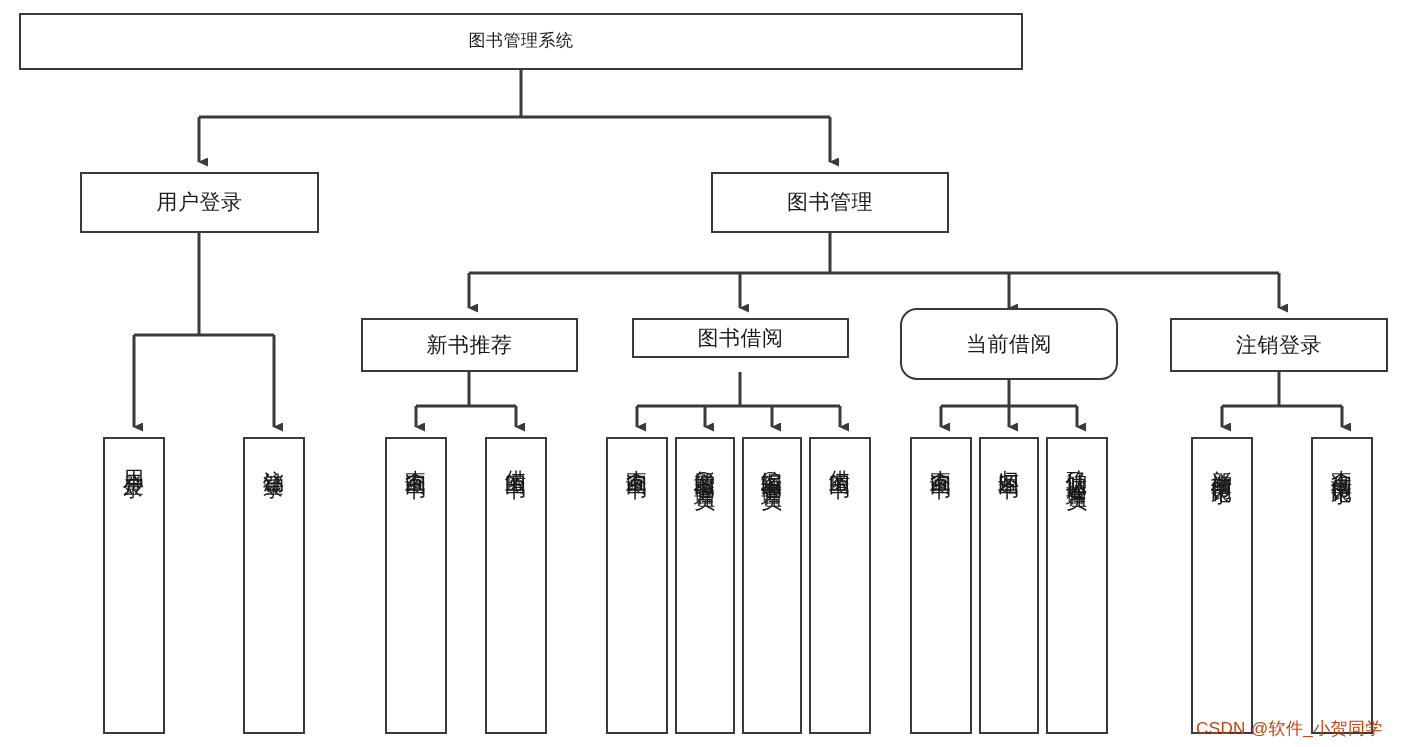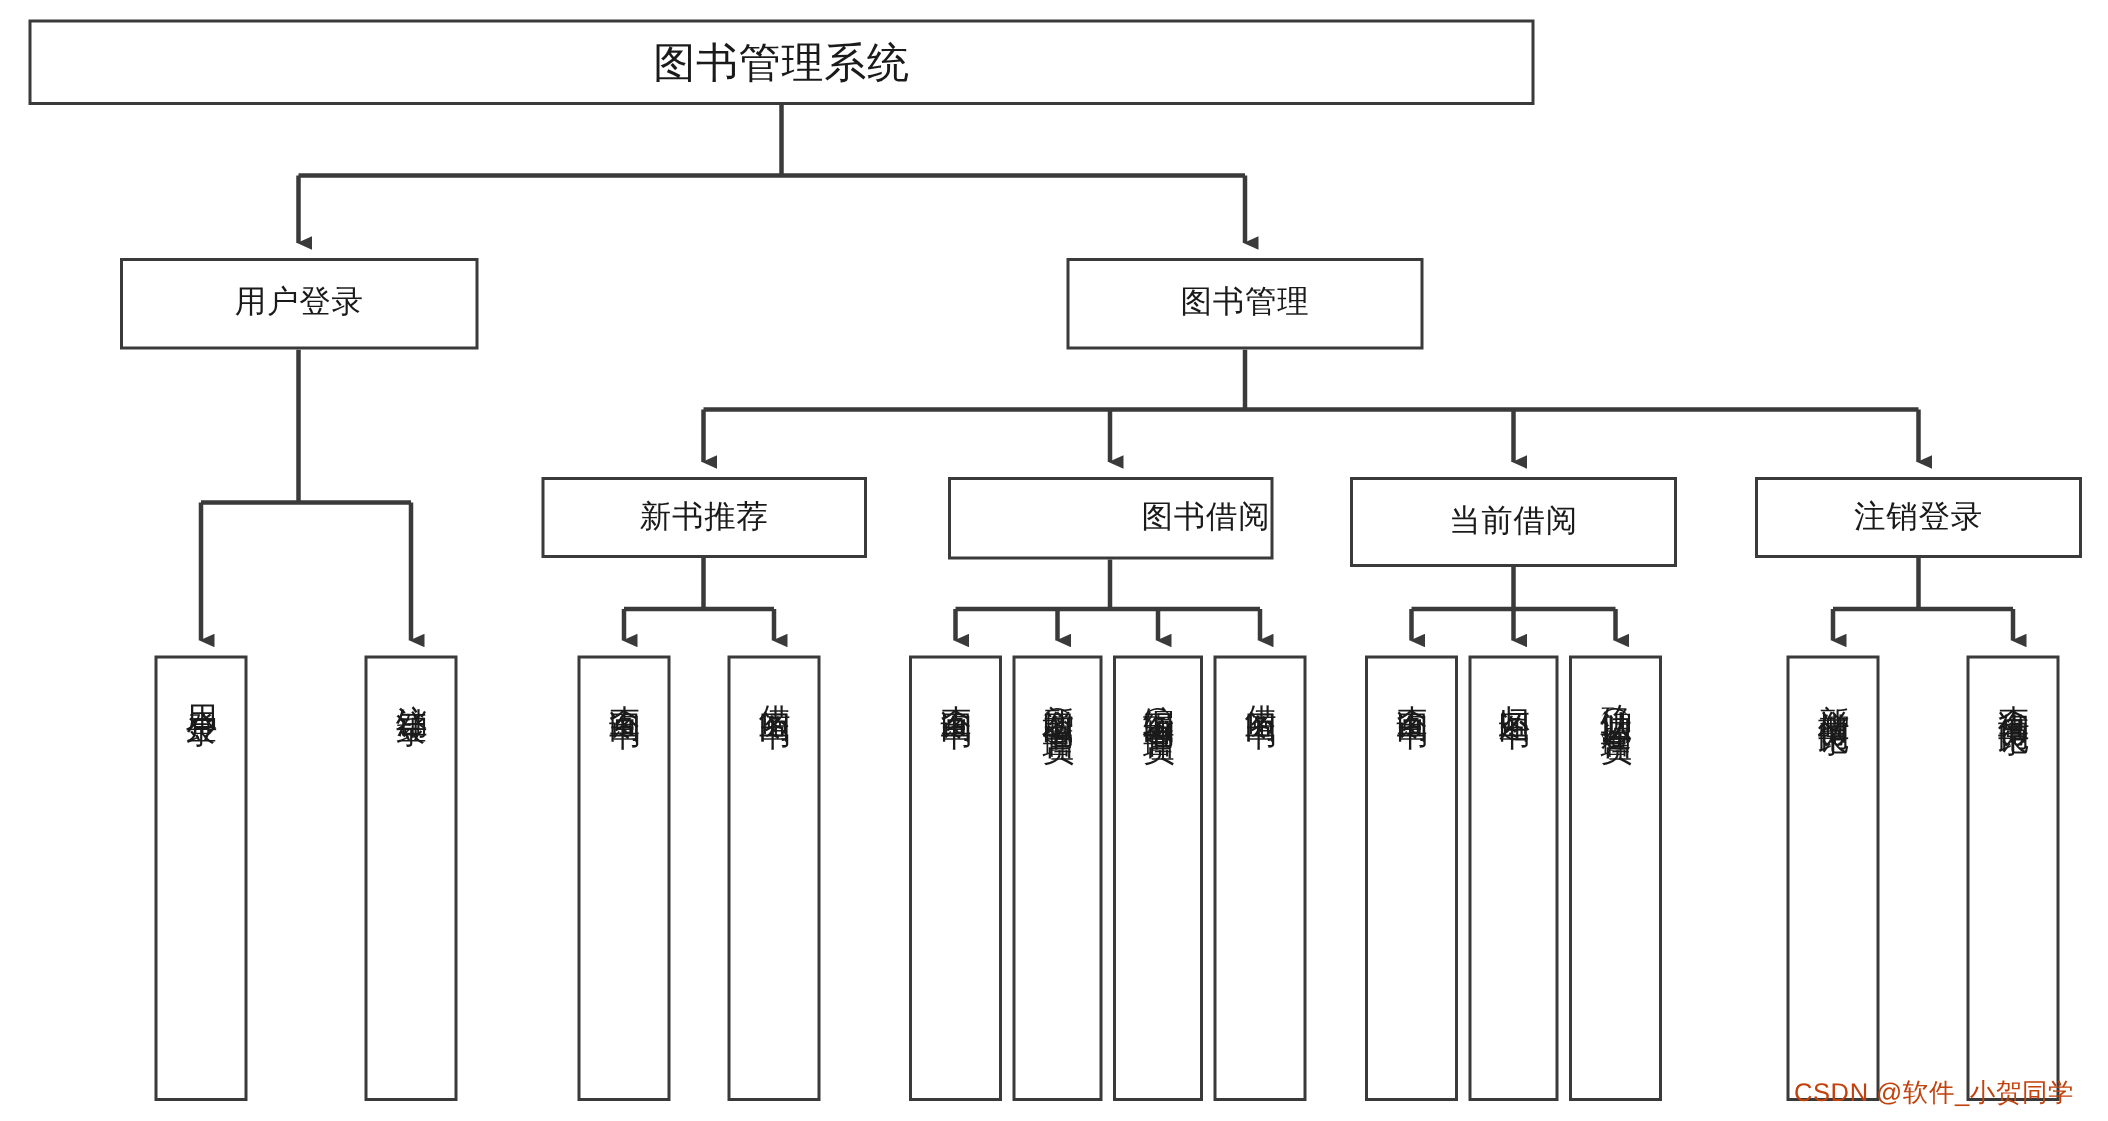--- a/index.html
+++ b/index.html
@@ -40,21 +40,21 @@
     display: block;
     text-align: center;
     line-height: 1.18;
     letter-spacing: 0.5px;
   }
   .node.horizontal .label {
     font-size: 21px;
     writing-mode: horizontal-tb;
   }
   .node.root .label {
-    font-size: 28px;
+    font-size: 17px;
   }
   .node.vertical {
     align-items: flex-start;
     padding-top: 14px;
   }
   .node.vertical .label {
     writing-mode: vertical-rl;
     text-orientation: upright;
     font-size: 21px;
     line-height: 1.0;
@@ -131,24 +131,24 @@
   <div class="node horizontal" style="left:80px; top:172px; width:239px; height:61px;">
     <span class="label">用户登录</span>
   </div>
   <div class="node horizontal" style="left:361px; top:318px; width:217px; height:54px;">
     <span class="label">新书推荐</span>
   </div>
 
   <div class="node horizontal" style="left:711px; top:172px; width:238px; height:61px;">
     <span class="label">图书管理</span>
   </div>
-  <div class="node horizontal" style="left:632px; top:318px; width:217px; height:55px;justify-content:flex-end;">
+  <div class="node horizontal" style="left:632px; top:318px; width:217px; height:40px;">
     <span class="label">图书借阅</span>
   </div>
-  <div class="node horizontal" style="left:900px; top:318px; width:218px; height:60px;">
+  <div class="node horizontal" style="left:900px; top:308px; width:218px; height:72px;border-radius:17px;">
     <span class="label">当前借阅</span>
   </div>
   <div class="node horizontal" style="left:1170px; top:318px; width:218px; height:54px;">
     <span class="label">注销登录</span>
   </div>
 
   <div class="node vertical" style="left:103px; top:437px; width:62px; height:297px;">
     <span class="label">用户登录</span>
   </div>
   <div class="node vertical" style="left:243px; top:437px; width:62px; height:297px;">

